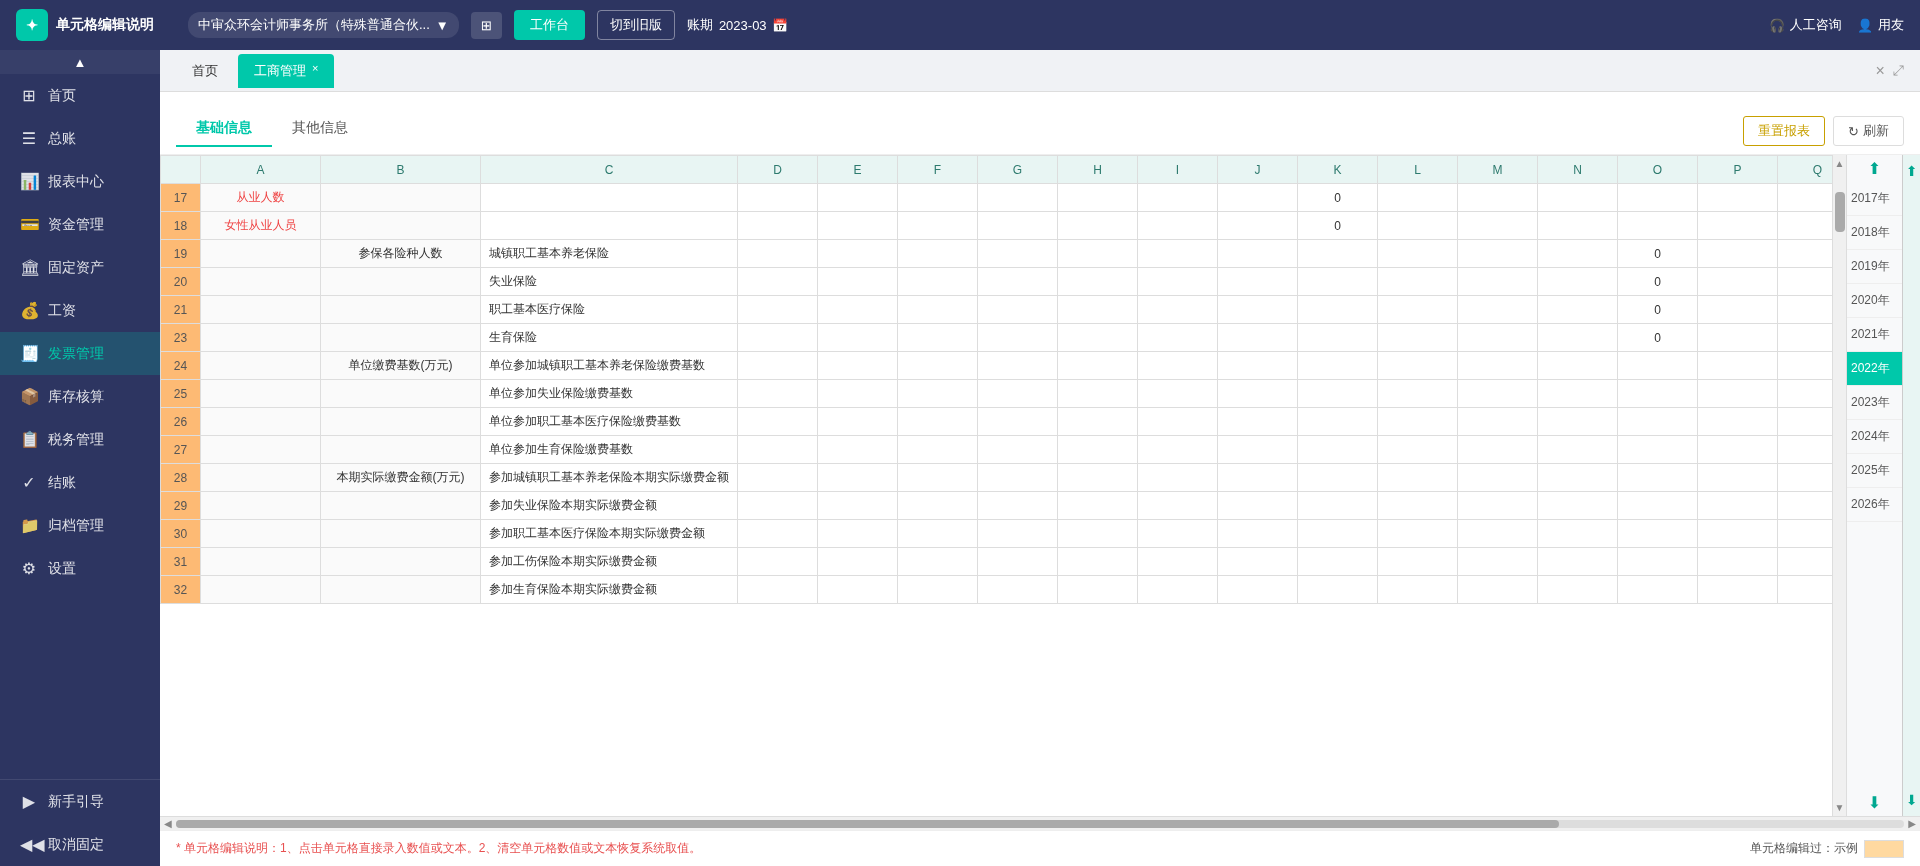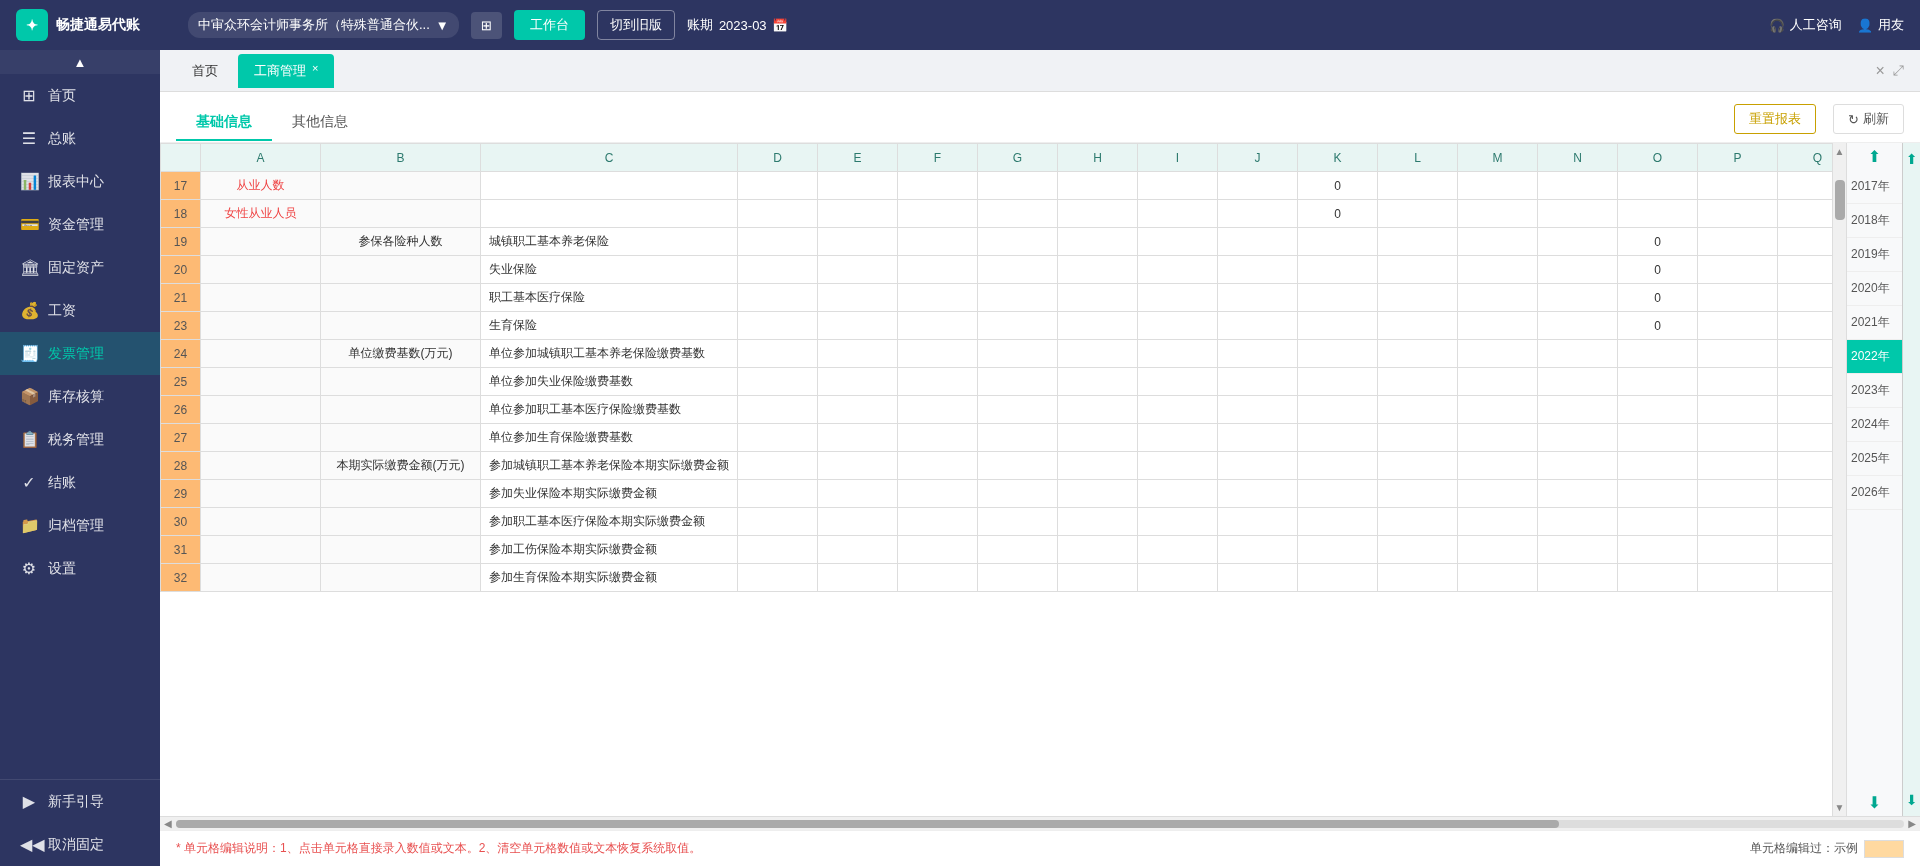--- a/index.html
+++ b/index.html
@@ -66,21 +66,21 @@
       display: flex; align-items: center; padding: 12px 16px 0;
       background: white; border-bottom: 1px solid #eee;
       justify-content: space-between;
     }
     .sub-tabs { display: flex; gap: 0; }
     .sub-tab {
       padding: 8px 20px; cursor: pointer; font-size: 14px; color: #555;
       border-bottom: 2px solid transparent;
     }
     .sub-tab.active { color: #00c8aa; border-bottom: 2px solid #00c8aa; font-weight: bold; }
-    .sub-tab-actions { display: flex; gap: 17px; align-items: center; margin-bottom: 8px; }
+    .sub-tab-actions { display: flex; gap: 8px; align-items: center; margin-bottom: 8px; margin-top: 12px; }
     .reset-btn { border: 1px solid #c8a000; color: #c8a000; background: white; padding: 5px 14px; border-radius: 3px; cursor: pointer; font-size: 13px; }
     .refresh-btn { border: 1px solid #ddd; color: #555; background: white; padding: 5px 14px; border-radius: 3px; cursor: pointer; font-size: 13px; display: flex; align-items: center; gap: 4px; }
     .spreadsheet-main { flex: 1; overflow: auto; position: relative; }
     .year-panel-nav { width: 100%; display: flex; align-items: center; justify-content: center; padding: 4px 0; cursor: pointer; }
     .year-item {
       width: 100%; padding: 8px 4px; text-align: left; font-size: 12px;
       color: #555; cursor: pointer; border-bottom: 1px solid #eee;
     }
     .year-item.active { background: #00c8aa; color: white; }
 
@@ -129,21 +129,21 @@
 
     .content-with-scrollbars { display: flex; flex-direction: column; flex: 1; overflow: hidden; }
     .table-and-vscroll { display: flex; flex: 1; overflow: hidden; }
   </style>
 </head>
 <body>
 
 <div class="header">
   <div class="logo-area">
     <div class="logo-icon">✦</div>
-    <span class="logo-text">畅捷通易代账</span>
+    <span class="logo-text">单元格编辑说明</span>
   </div>
   <div class="company-selector">
     <span>中审众环会计师事务所（特殊普通合伙...</span>
     <span>▼</span>
   </div>
   <button class="header-icon-btn">⊞</button>
   <button class="workbench-btn">工作台</button>
   <button class="old-version-btn">切到旧版</button>
   <div class="period-selector">
     <span>账期</span>

